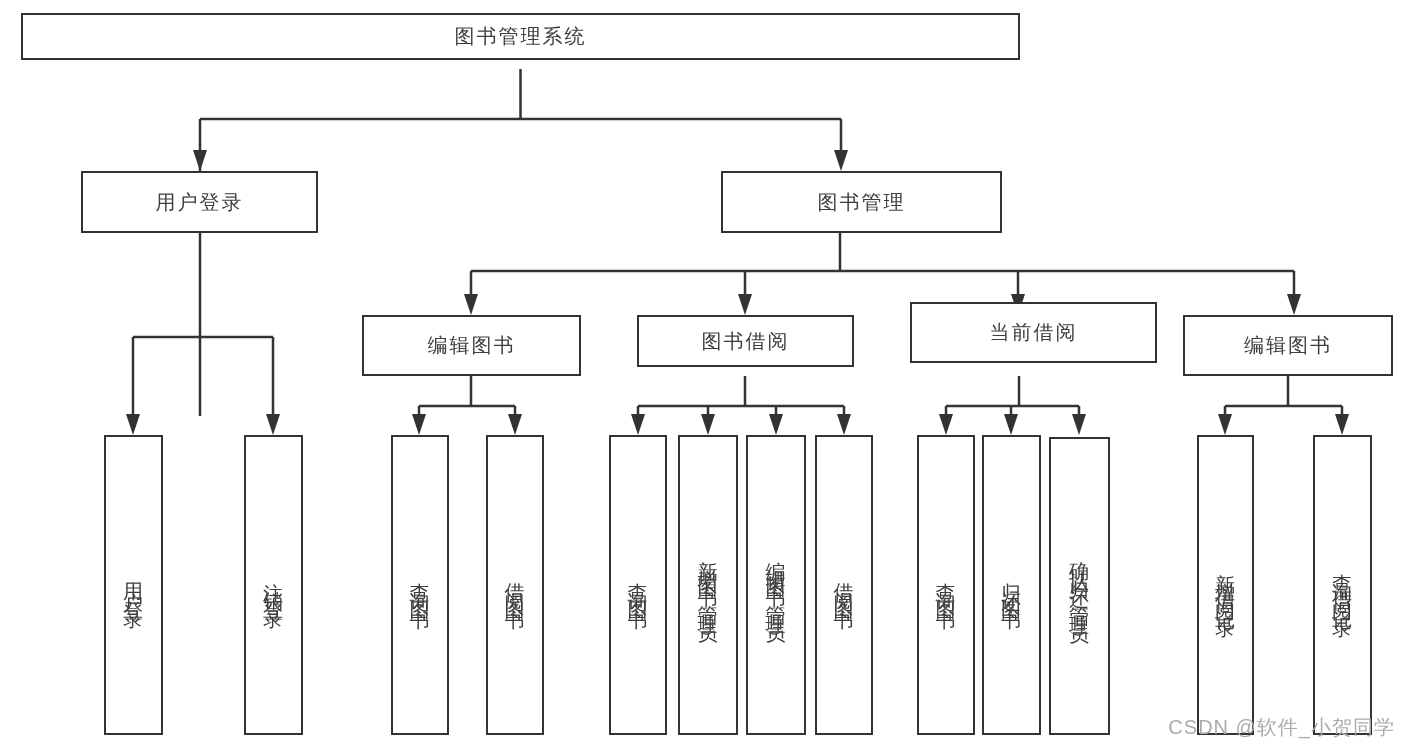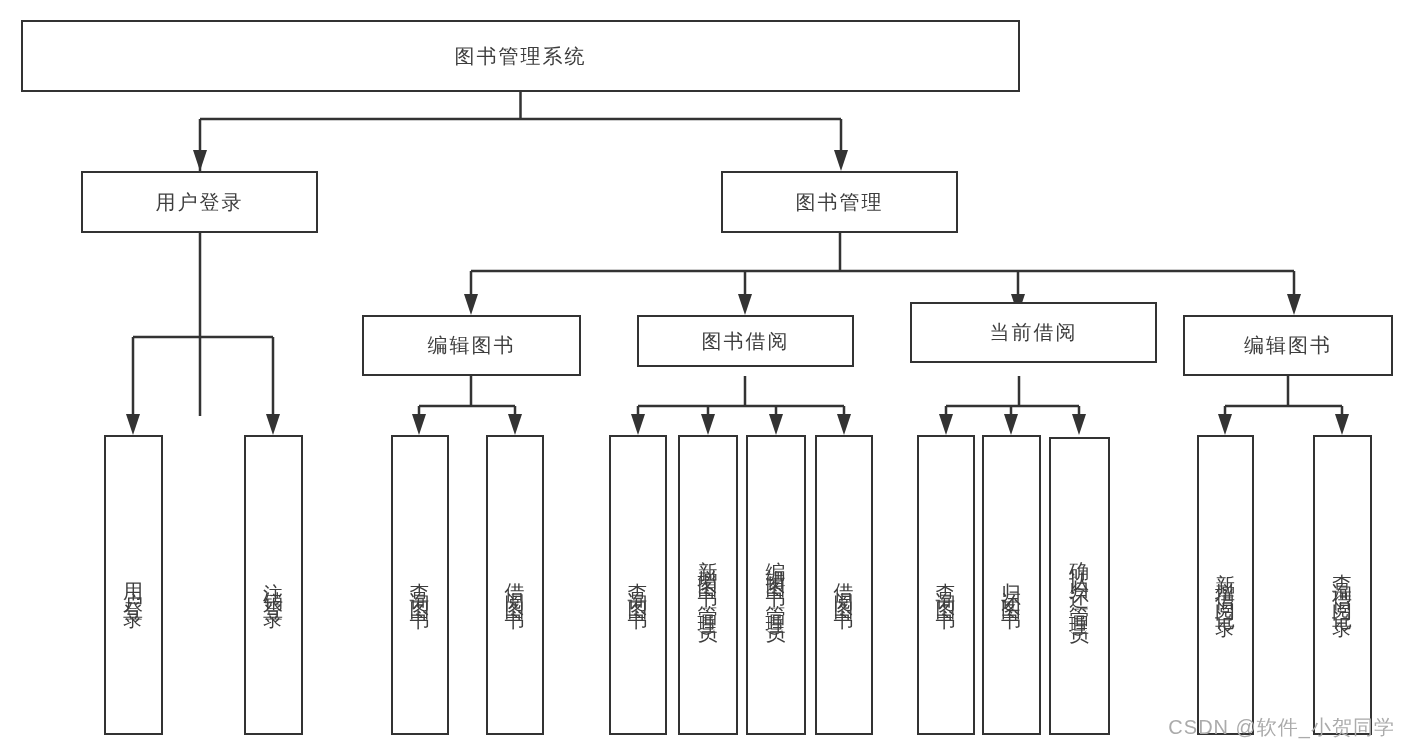--- a/index.html
+++ b/index.html
@@ -71,28 +71,28 @@
       <polygon points="769,414 783,414 776,435"></polygon>
       <polygon points="837,414 851,414 844,435"></polygon>
       <polygon points="939,414 953,414 946,435"></polygon>
       <polygon points="1004,414 1018,414 1011,435"></polygon>
       <polygon points="1072,414 1086,414 1079,435"></polygon>
       <polygon points="1218,414 1232,414 1225,435"></polygon>
       <polygon points="1335,414 1349,414 1342,435"></polygon>
     </g>
   </svg>
 
-  <div class="box" style="left:21px;top:20px;width:999px;height:72px">
+  <div class="box" style="left:21px;top:13px;width:999px;height:47px">
     <span class="hlabel">图书管理系统</span>
   </div>
 
   <div class="box" style="left:81px;top:171px;width:237px;height:62px">
     <span class="hlabel">用户登录</span>
   </div>
-  <div class="box" style="left:721px;top:171px;width:237px;height:62px">
+  <div class="box" style="left:721px;top:171px;width:281px;height:62px">
     <span class="hlabel">图书管理</span>
   </div>
 
   <div class="box" style="left:362px;top:315px;width:219px;height:61px">
     <span class="hlabel">编辑图书</span>
   </div>
   <div class="box" style="left:637px;top:315px;width:217px;height:52px">
     <span class="hlabel">图书借阅</span>
   </div>
   <div class="box" style="left:910px;top:302px;width:247px;height:61px">

